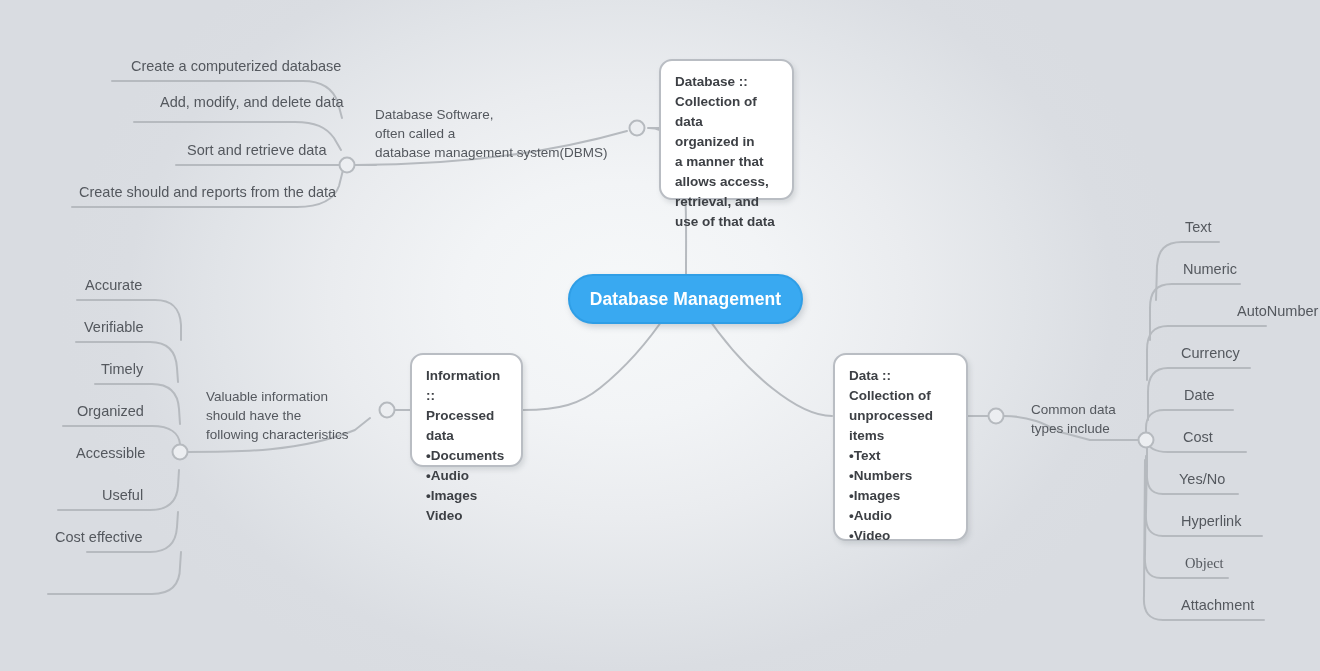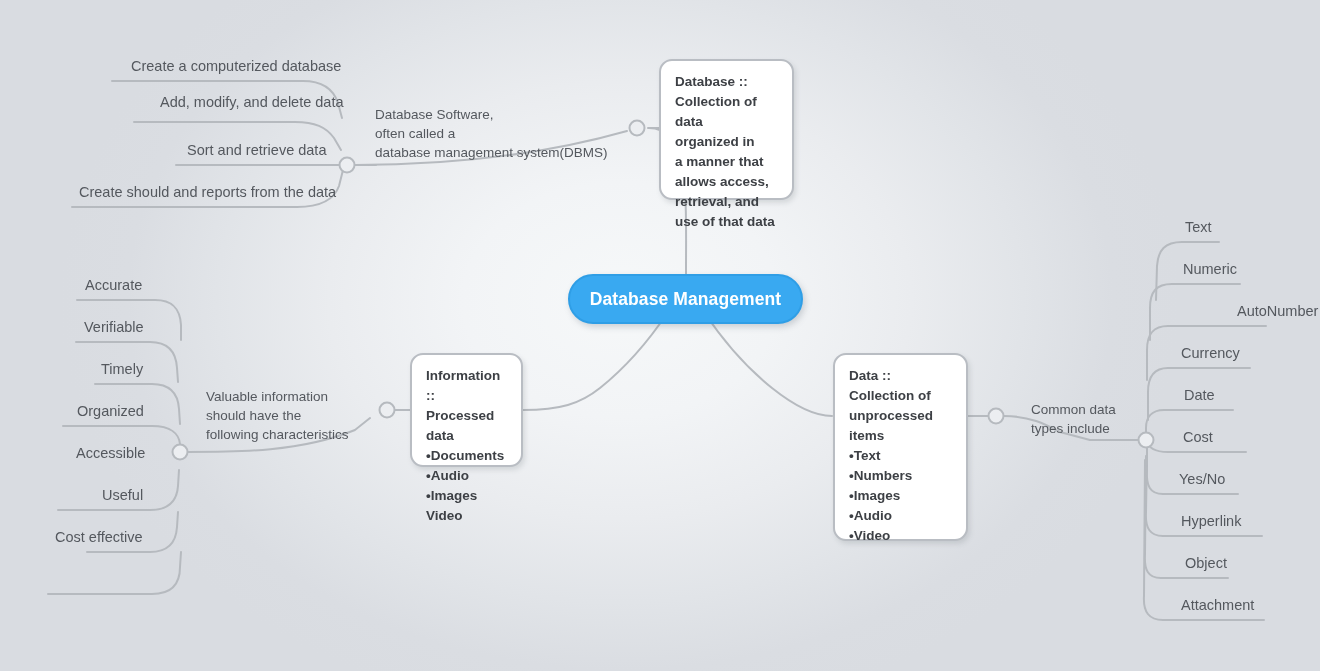--- a/index.html
+++ b/index.html
@@ -202,16 +202,16 @@
 types include</div>
 
   <div class="leaf" style="left:1185px; top:218px;">Text</div>
   <div class="leaf" style="left:1183px; top:260px;">Numeric</div>
   <div class="leaf" style="left:1237px; top:302px;">AutoNumber</div>
   <div class="leaf" style="left:1181px; top:344px;">Currency</div>
   <div class="leaf" style="left:1184px; top:386px;">Date</div>
   <div class="leaf" style="left:1183px; top:428px;">Cost</div>
   <div class="leaf" style="left:1179px; top:470px;">Yes/No</div>
   <div class="leaf" style="left:1181px; top:512px;">Hyperlink</div>
-  <div class="leaf" style="left:1185px; top:554px;">Object</div>
+  <div class="leaf" style="left:1185px; top:554px;font-family:Liberation Serif, serif;">Object</div>
   <div class="leaf" style="left:1181px; top:596px;">Attachment</div>
 
 </div>
 
 </body></html>

